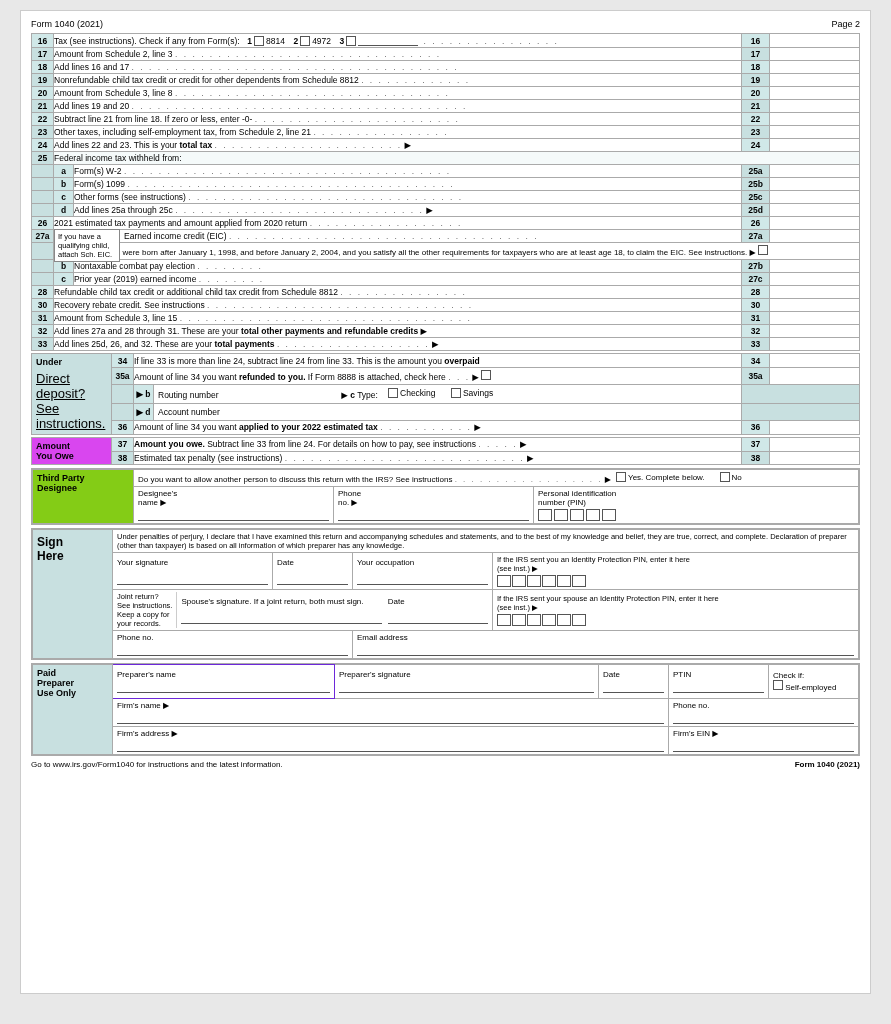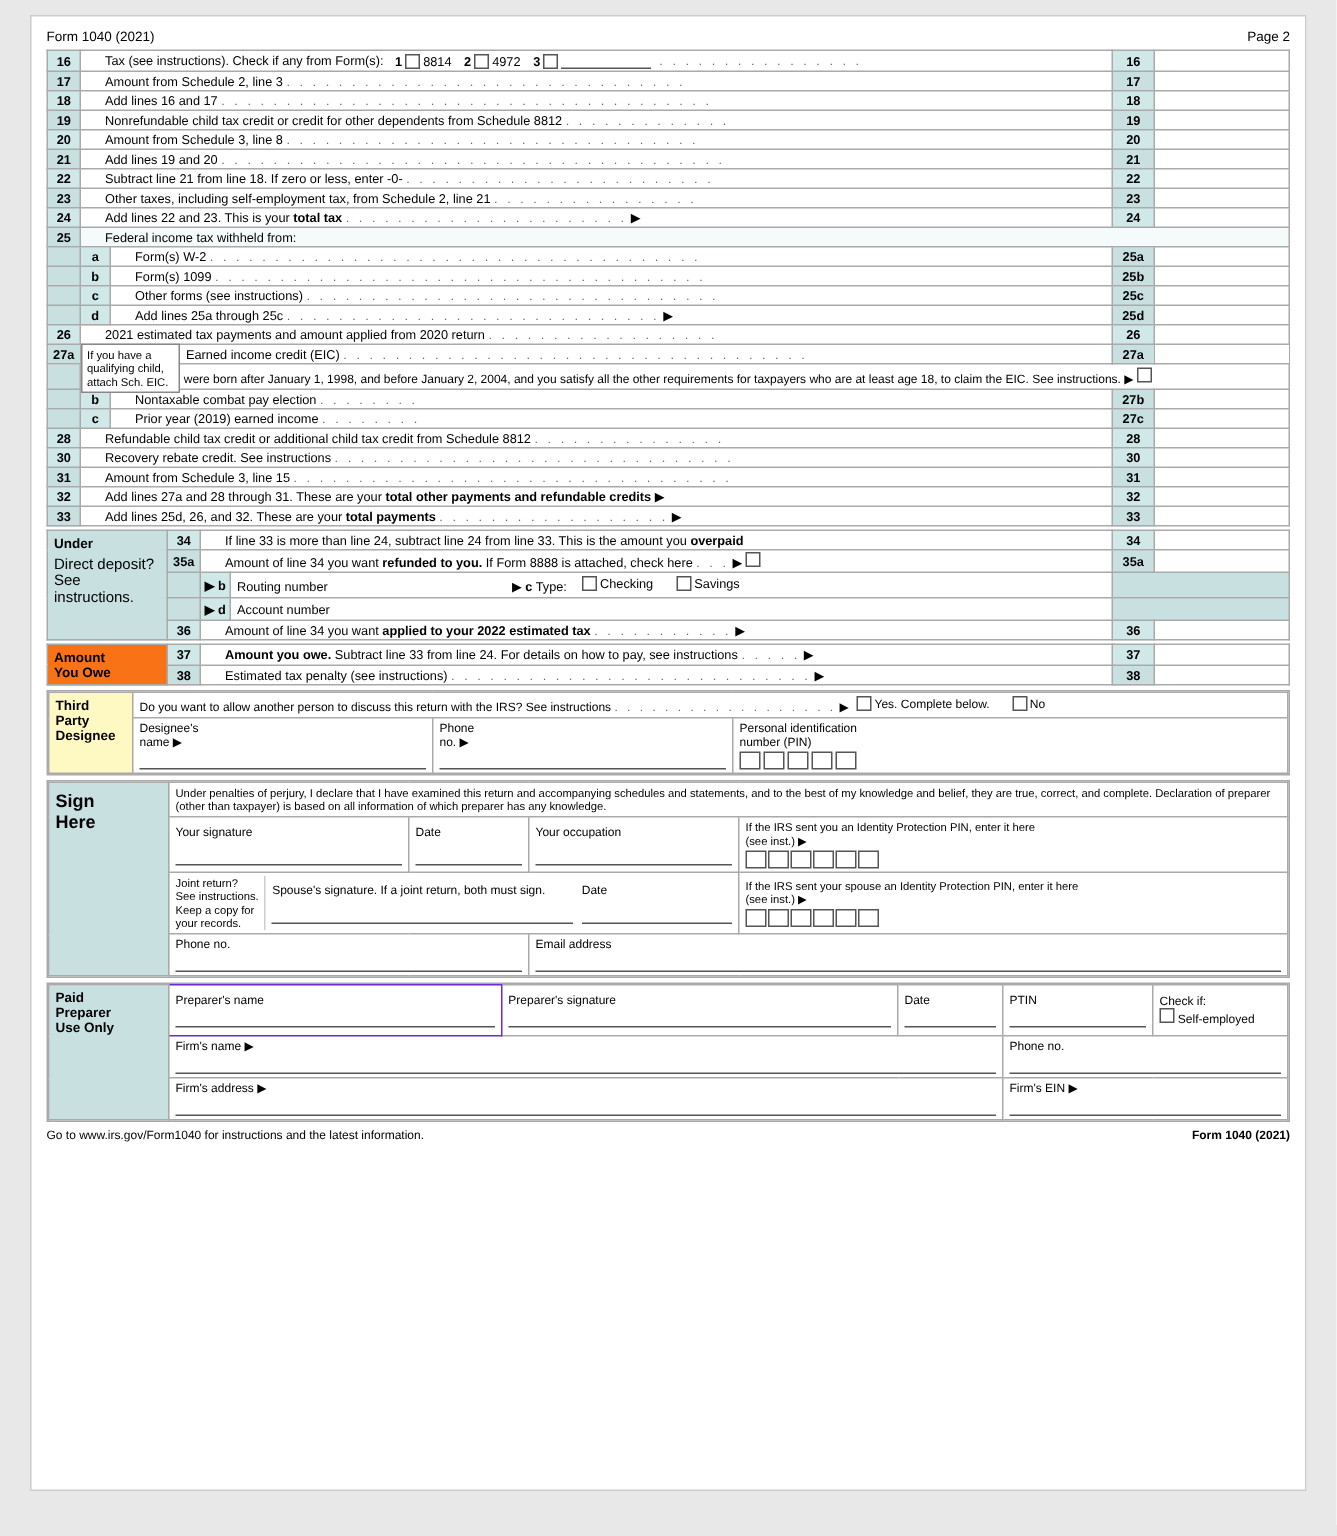--- a/index.html
+++ b/index.html
@@ -34,21 +34,21 @@
       vertical-align: middle;
       font-size: 8.5px;
     }
     .line-num {
       font-weight: bold;
       text-align: center;
       width: 22px;
       background: #d0e8e8;
     }
     .line-label {
-      padding-left: 16px;
+      padding-left: 0;
     }
     .line-ref {
       font-weight: bold;
       text-align: center;
       width: 28px;
       background: #d0e8e8;
     }
     .amount-box {
       width: 90px;
       background: white;
@@ -295,21 +295,21 @@
     </tr>
   </tbody>
     </table>
 
   <table style="margin-top:2px;">
 
     <tbody>
         <tr>
       <td rowspan="5" style="width:80px;background:#c8e0e0;font-weight:bold;font-size:9px;padding:3px 4px;vertical-align:top;border:1px solid #aaa;">
         <div>Under</div>
-        <div style="font-size:10px;font-weight:normal;margin-top:4px;">
+        <div style="font-size:13px;font-weight:normal;margin-top:4px;text-decoration:underline;">
           <div>Direct deposit?</div>
           <div>See instructions.</div>
         </div>
       </td>
       <td class="line-num">34</td>
       <td class="line-label" colspan="2">If line 33 is more than line 24, subtract line 24 from line 33. This is the amount you <strong>overpaid</strong></td>
       <td class="line-ref">34</td>
       <td class="amount-box"></td>
     </tr>
 
@@ -351,21 +351,21 @@
       <td class="line-label" colspan="2">Amount of line 34 you want <strong>applied to your 2022 estimated tax</strong> <span class="dots">. . . . . . . . . . .</span> ▶</td>
       <td class="line-ref">36</td>
       <td class="amount-box"></td>
     </tr>
   </tbody>
     </table>
 
   <table style="margin-top:2px;">
     <tbody>
         <tr>
-      <td rowspan="2" style="width:80px;background:#f97316;font-weight:bold;font-size:9px;padding:3px 4px;vertical-align:top;border:1px solid #aaa;">
+      <td rowspan="2" style="width:80px;background:#d946ef;font-weight:bold;font-size:9px;padding:3px 4px;vertical-align:top;border:1px solid #aaa;">
         <div>Amount</div>
         <div>You Owe</div>
       </td>
       <td class="line-num">37</td>
       <td class="line-label" colspan="2"><strong>Amount you owe.</strong> Subtract line 33 from line 24. For details on how to pay, see instructions <span class="dots">. . . . .</span> ▶</td>
       <td class="line-ref">37</td>
       <td class="amount-box"></td>
     </tr>
     <tr>
       <td class="line-num shaded">38</td>
@@ -373,21 +373,21 @@
       <td class="line-ref shaded">38</td>
       <td class="amount-box"></td>
     </tr>
   </tbody>
     </table>
 
   <div class="third-party" style="margin-top:3px;">
     <table style="width:100%;border-collapse:collapse;">
       <tbody>
           <tr>
-        <td rowspan="2" style="width:56px;background:#fef9c3;font-weight:bold;font-size:9px;padding:3px 4px;vertical-align:top;border:1px solid #aaa;white-space:pre-line;">Third Party
+        <td rowspan="2" style="width:101px;background:#84cc16;font-weight:bold;font-size:9px;padding:3px 4px;vertical-align:top;border:1px solid #aaa;white-space:pre-line;">Third Party
 Designee</td>
         <td colspan="3" style="border:1px solid #aaa;padding:2px 4px;font-size:8px;">
           <span>Do you want to allow another person to discuss this return with the IRS? See instructions</span> <span class="dots">. . . . . . . . . . . . . . . . . .</span> ▶
           <span class="checkbox-inline">
                 <span class="cb"></span> 
                 <span>Yes. Complete below.</span>
               </span>
           &nbsp;&nbsp;
           <span class="checkbox-inline">
                 <span class="cb"></span> 

